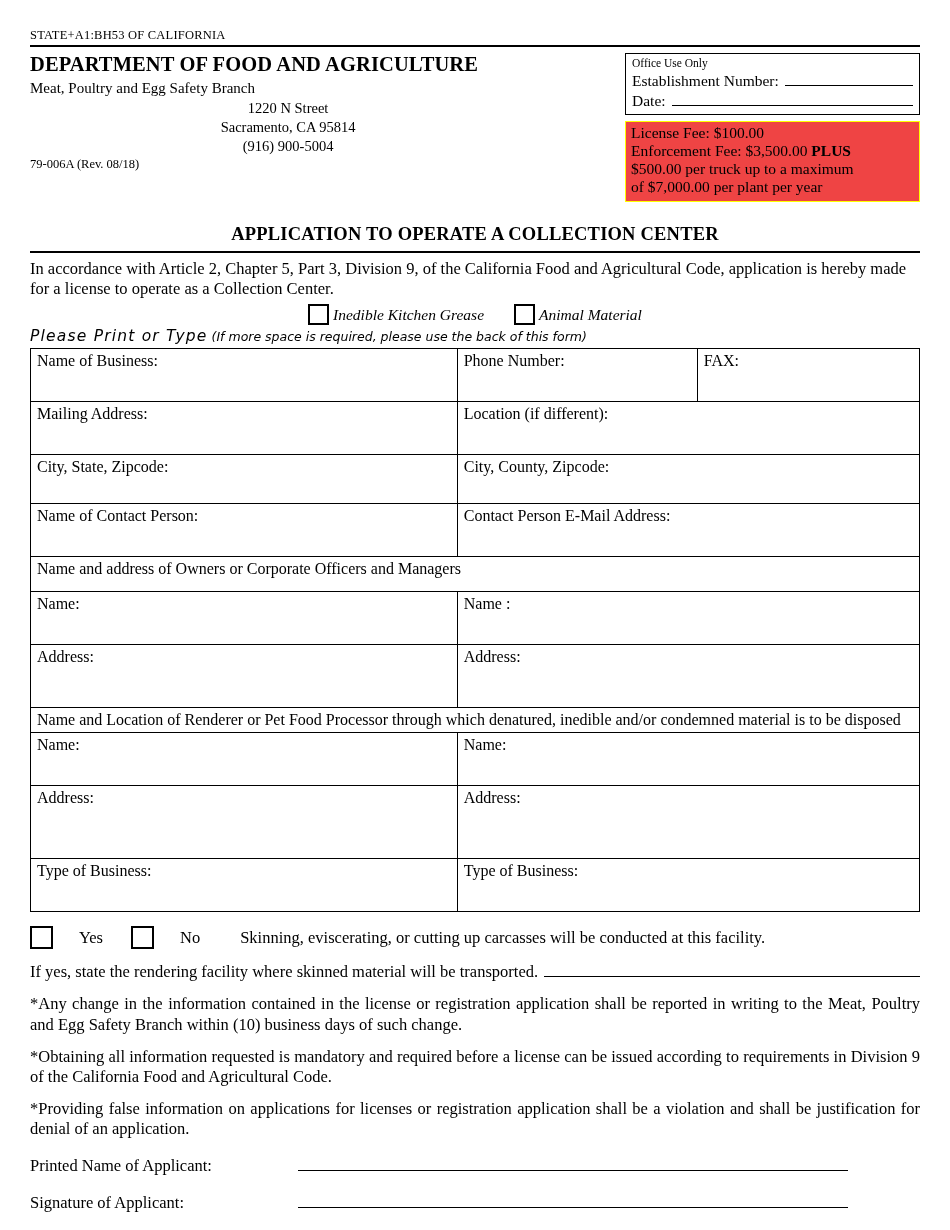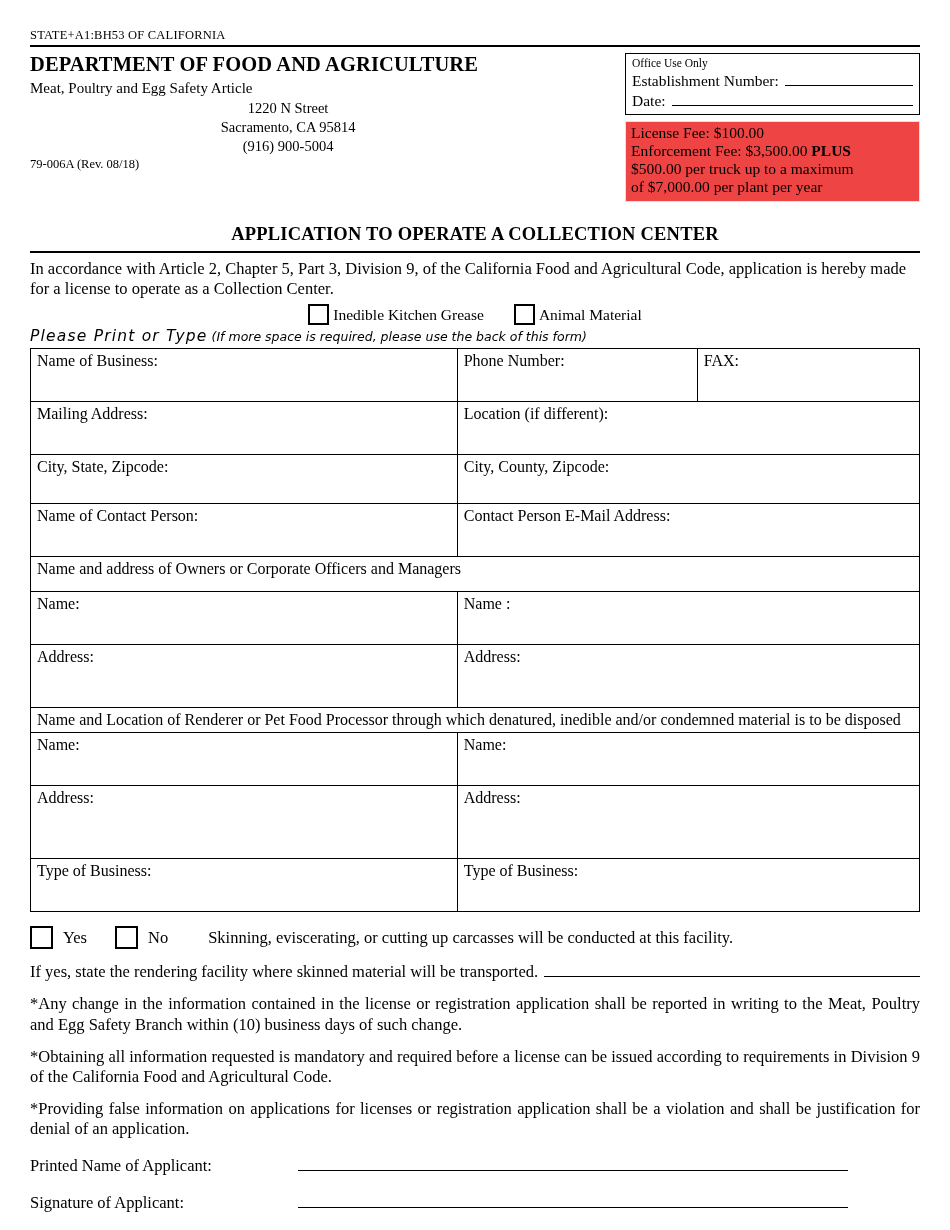--- a/index.html
+++ b/index.html
@@ -115,20 +115,21 @@
   }
 
   .checkline {
     display: flex;
     justify-content: center;
     align-items: center;
     gap: 30px;
     margin-top: 4px;
     margin-bottom: 2px;
     font-size: 15.5px;
+    font-style: italic;
   }
   .cb {
     width: 17px;
     height: 17px;
     border: 2px solid #000;
     display: inline-block;
     margin-right: 4px;
     vertical-align: middle;
     background: #fff;
   }
@@ -171,21 +172,21 @@
   .wide-row td { height: 28px; }
 
   
   .yesno {
     display: flex;
     align-items: center;
     margin-top: 14px;
     font-size: 16.5px;
   }
   .yesno .cb { width: 19px; height: 19px; }
-  .yesno .lbl { margin-right: 28px; margin-left: 6px; }
+  .yesno .lbl { margin-right: 28px; margin-left: 22px; }
   .yesno .stmt { margin-left: 12px; }
 
   .ifyes {
     display: flex;
     align-items: baseline;
     font-size: 16.5px;
     margin-top: 12px;
   }
   .ifyes .fill {
     flex: 1;
@@ -226,21 +227,21 @@
 <body>
 
 <div class="page">
 
   <div class="state-line">STATE+A1:BH53 OF CALIFORNIA</div>
   <div class="rule-thick"></div>
 
   <div class="header-wrap">
     <div class="dept-block">
       <div class="dept-title">DEPARTMENT OF FOOD AND AGRICULTURE</div>
-      <div class="dept-sub">Meat, Poultry and Egg Safety Article</div>
+      <div class="dept-sub">Meat, Poultry and Egg Safety Branch</div>
       <div class="dept-line">1220 N Street</div>
       <div class="dept-line">Sacramento, CA  95814</div>
       <div class="dept-line">(916) 900-5004</div>
       <div class="form-no">79-006A  (Rev. 08/18)</div>
     </div>
 
     <div class="office-wrap">
       <div class="office-box">
         <div class="office-label">Office Use Only</div>
         <div class="office-field">

